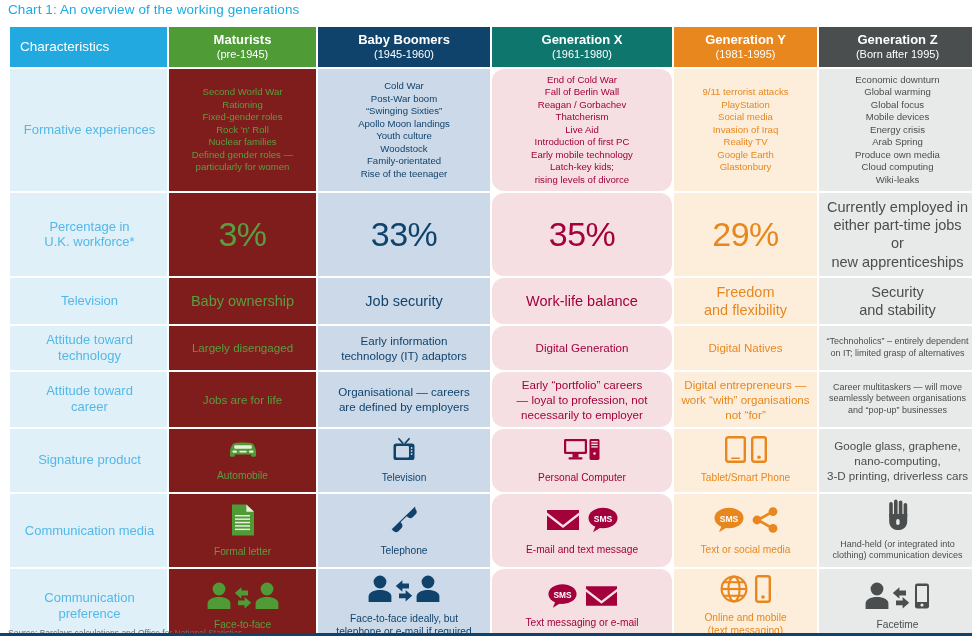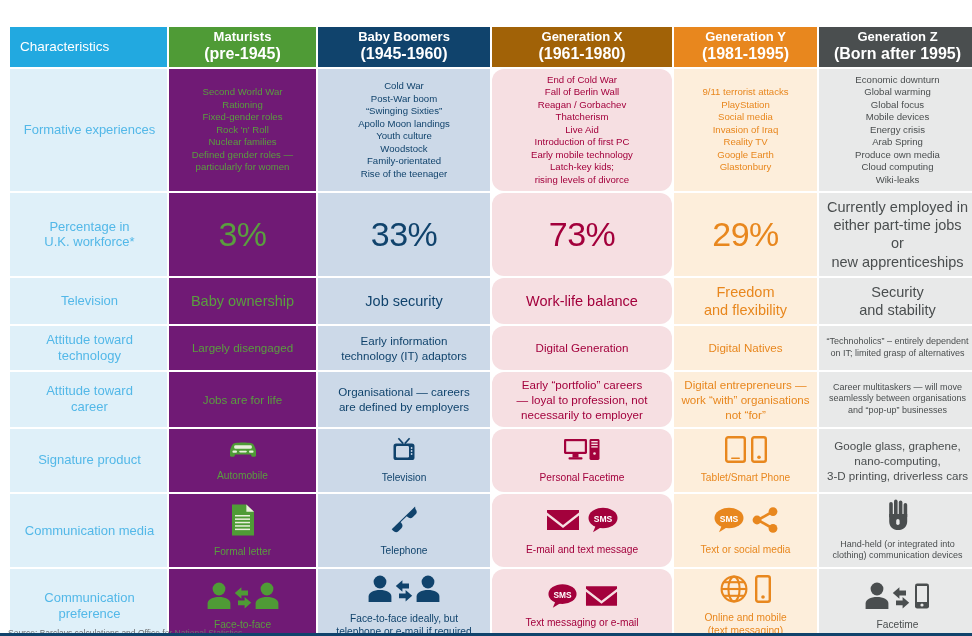--- a/index.html
+++ b/index.html
@@ -40,21 +40,21 @@
   }
   
   .hdr {
     height: 40px;
     color: #ffffff;
     font-size: 13px;
     line-height: 1.15;
     font-weight: bold;
     padding: 3px 4px !important;
   }
-  .hdr .yr { font-weight: bold; display: block; font-size: 16px; }
+  .hdr .yr { font-weight: normal; display: block; font-size: 11px; }
   .hdr-char {
     text-align: left !important;
     padding-left: 10px !important;
     font-weight: normal;
     font-size: 13.5px;
   }
   
   .rl {
     text-align: left;
     padding: 6px 8px 6px 10px !important;
@@ -70,21 +70,21 @@
   }
   
   .t-list   { font-size: 9.6px; line-height: 1.30; }
   .t-pct    { font-size: 34px;  font-weight: 300; letter-spacing: -0.5px; }
   .t-big    { font-size: 14.5px; line-height: 1.25; }
   .t-med    { font-size: 11.6px; line-height: 1.30; }
   .t-cap    { font-size: 10.2px; line-height: 1.28; }
   .t-gz-sm  { font-size: 9px;    line-height: 1.30; }
 
   
-  .c-mat { background: #701a75; color: #5a9e3f; margin-top: 40px; }
+  .c-mat { background: #7f1d1d; color: #5a9e3f; margin-top: 40px; }
   .c-bb  { background: #ccd9e8; color: #10436c; }
   .c-gx  { background: #f6dfe2; color: #a3013c; border-radius: 12px; }
   .c-gy  { background: #fdeedb; color: #e8871e; }
   .c-gz  { background: #e8e9e9; color: #4a4e4f; }
 
   
   .iconwrap {
     display: flex; flex-direction: column;
     align-items: center; justify-content: center;
     gap: 3px;
@@ -110,20 +110,21 @@
   .botbar {
     position:absolute; left:0; top:633px; width:972px; height:3px;
     background:#10436c;
   }
 </style>
 </head>
 <body>
 
 <div id="page">
 
+  <div class="chart-title">Chart 1: An overview of the working generations</div>
 
   <table class="gen-table">
     <colgroup>
       <col style="width:157px">
         <col style="width:147px">
         <col style="width:172px">
       <col style="width:180px">
         <col style="width:143px">
         <col style="width:157px">
     </colgroup>
@@ -134,21 +135,21 @@
         <span>Characteristics</span>
       </th>
       <th class="hdr" style="background:#4f9b36">
         <span>Maturists</span>
         <span class="yr">(pre-1945)</span>
       </th>
       <th class="hdr" style="background:#10436c">
         <span>Baby Boomers</span>
         <span class="yr">(1945-1960)</span>
       </th>
-      <th class="hdr" style="background:#a16207">
+      <th class="hdr" style="background:#0f766e">
         <span>Generation X</span>
         <span class="yr">(1961-1980)</span>
       </th>
       <th class="hdr" style="background:#e8871e">
         <span>Generation Y</span>
         <span class="yr">(1981-1995)</span>
       </th>
       <th class="hdr" style="background:#4a4e4f">
         <span>Generation Z</span>
         <span class="yr">(Born after 1995)</span>
@@ -161,21 +162,21 @@
       <td class="cell c-bb  t-list">Cold War<br>Post-War boom<br>“Swinging Sixties”<br>Apollo Moon landings<br>Youth culture<br>Woodstock<br>Family-orientated<br>Rise of the teenager</td>
       <td class="cell c-gx  t-list">End of Cold War<br>Fall of Berlin Wall<br>Reagan / Gorbachev<br>Thatcherism<br>Live Aid<br>Introduction of first PC<br>Early mobile technology<br>Latch-key kids;<br>rising levels of divorce</td>
       <td class="cell c-gy  t-list">9/11 terrorist attacks<br>PlayStation<br>Social media<br>Invasion of Iraq<br>Reality TV<br>Google Earth<br>Glastonbury</td>
       <td class="cell c-gz  t-list">Economic downturn<br>Global warming<br>Global focus<br>Mobile devices<br>Energy crisis<br>Arab Spring<br>Produce own media<br>Cloud computing<br>Wiki-leaks</td>
     </tr>
 
     <tr>
       <td class="rl">Percentage in<br>U.K. workforce*</td>
       <td class="cell c-mat t-pct" style="height:50px">3%</td>
       <td class="cell c-bb  t-pct">33%</td>
-      <td class="cell c-gx  t-pct">73%</td>
+      <td class="cell c-gx  t-pct">35%</td>
       <td class="cell c-gy  t-pct">29%</td>
       <td class="cell c-gz  t-big">Currently employed in<br>either part-time jobs or<br>new apprenticeships</td>
     </tr>
 
     <tr>
       <td class="rl">Television</td>
       <td class="cell c-mat t-big" style="height:45px">Baby ownership</td>
       <td class="cell c-bb  t-big">Job security</td>
       <td class="cell c-gx  t-big">Work-life balance</td>
       <td class="cell c-gy  t-big">Freedom<br>and flexibility</td>
@@ -254,21 +255,21 @@
                 <rect x="5.5" y="20.2" width="14" height="2.4" rx="1"></rect>
                 <rect x="26.5" y="2" width="10" height="21" rx="1.4"></rect>
                 <rect x="28.3" y="4" width="6.4" height="1.4" fill="#f6dfe2"></rect>
                 <rect x="28.3" y="6.6" width="6.4" height="1.4" fill="#f6dfe2"></rect>
                 <rect x="28.3" y="9.2" width="6.4" height="1.4" fill="#f6dfe2"></rect>
                 <circle cx="31.5" cy="16.5" r="1.3" fill="#f6dfe2"></circle>
               </g>
                   </svg>
             </span>
           </div>
-          <span class="iconcap t-cap">Personal Facetime</span>
+          <span class="iconcap t-cap">Personal Computer</span>
         </div>
       </td>
 
       <td class="cell c-gy">
         <div class="iconwrap">
           <div class="iconrow">
             <span>
               <svg width="21" height="27" viewBox="0 0 21 27">
                     <g>
                 <rect x="1.2" y="1.2" width="18.6" height="24.6" rx="2" fill="none" stroke="#e8871e" stroke-width="2.4"></rect>

